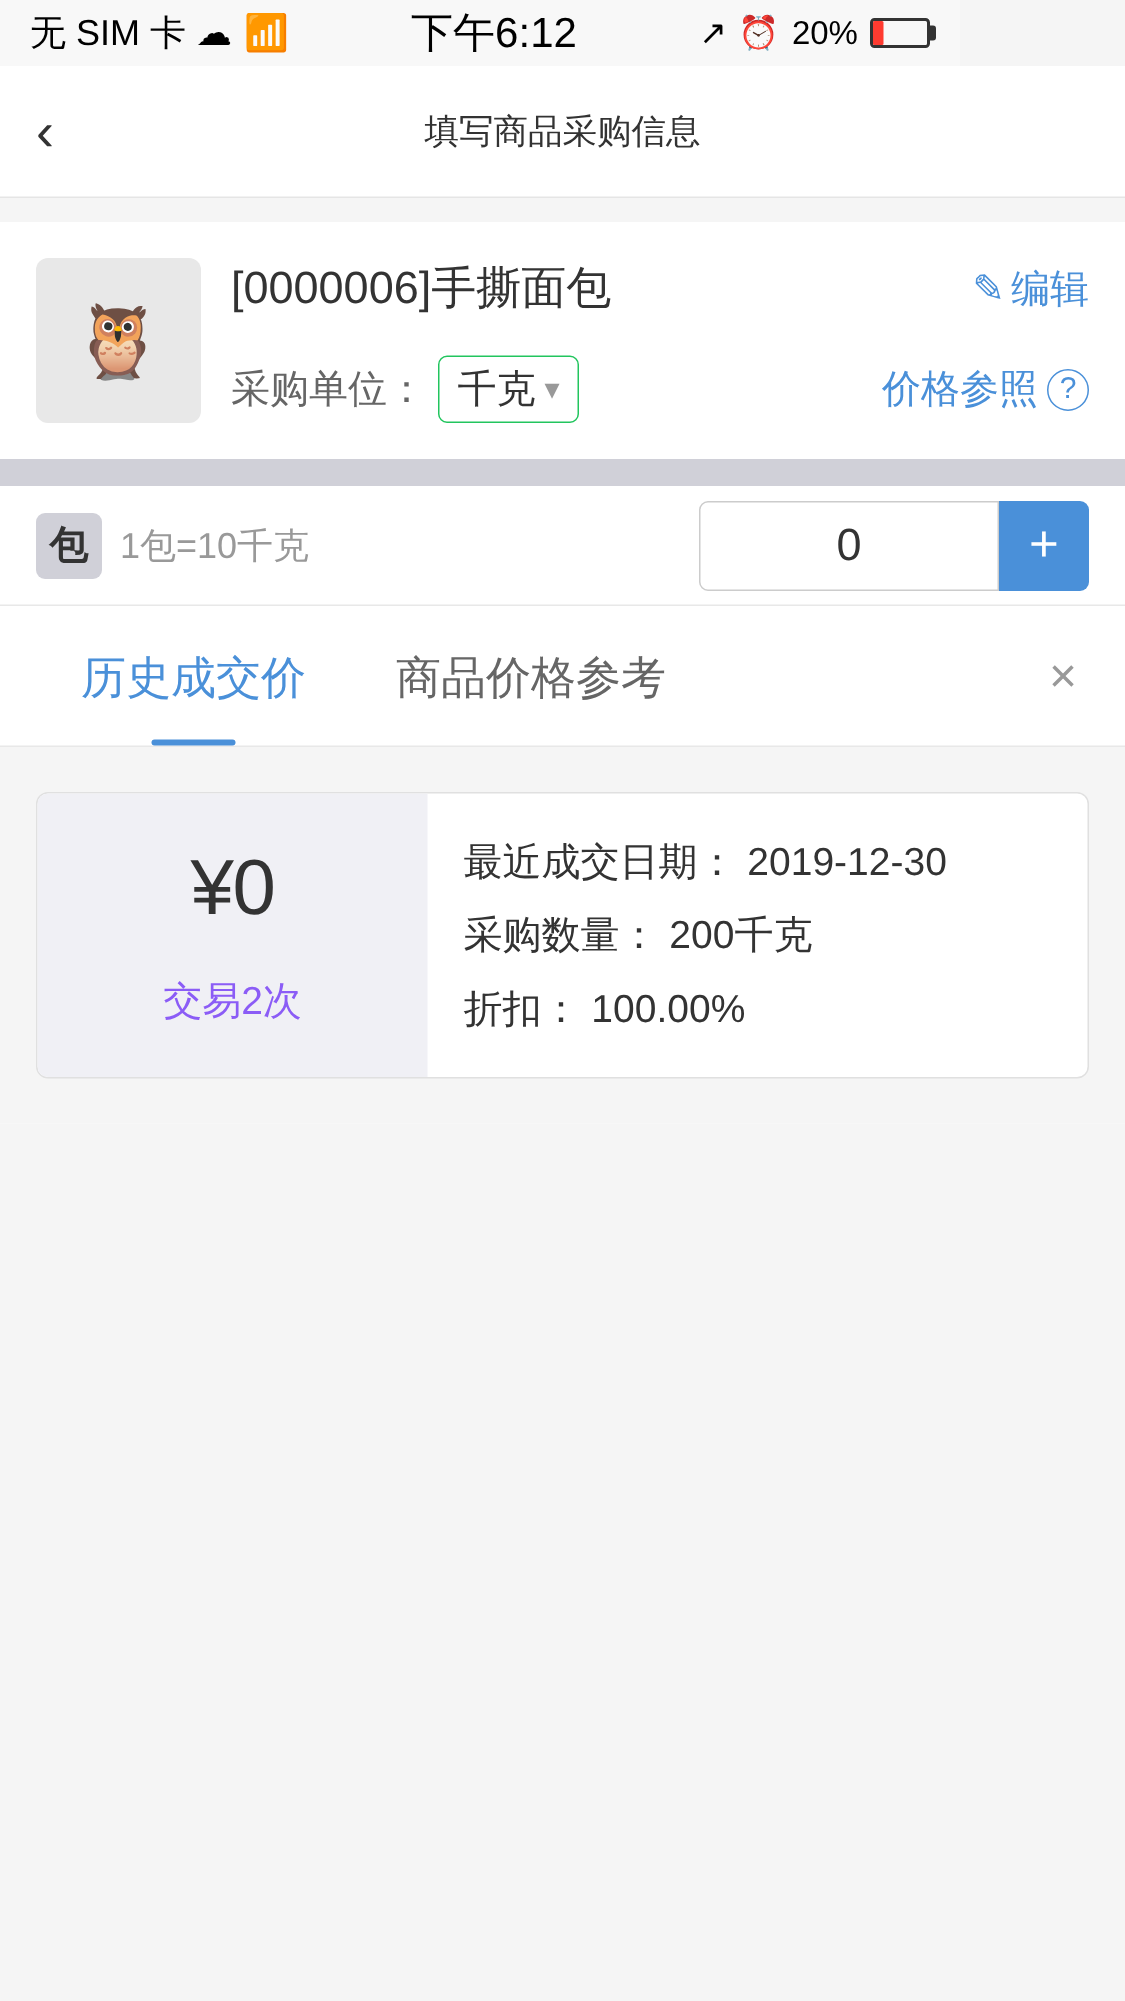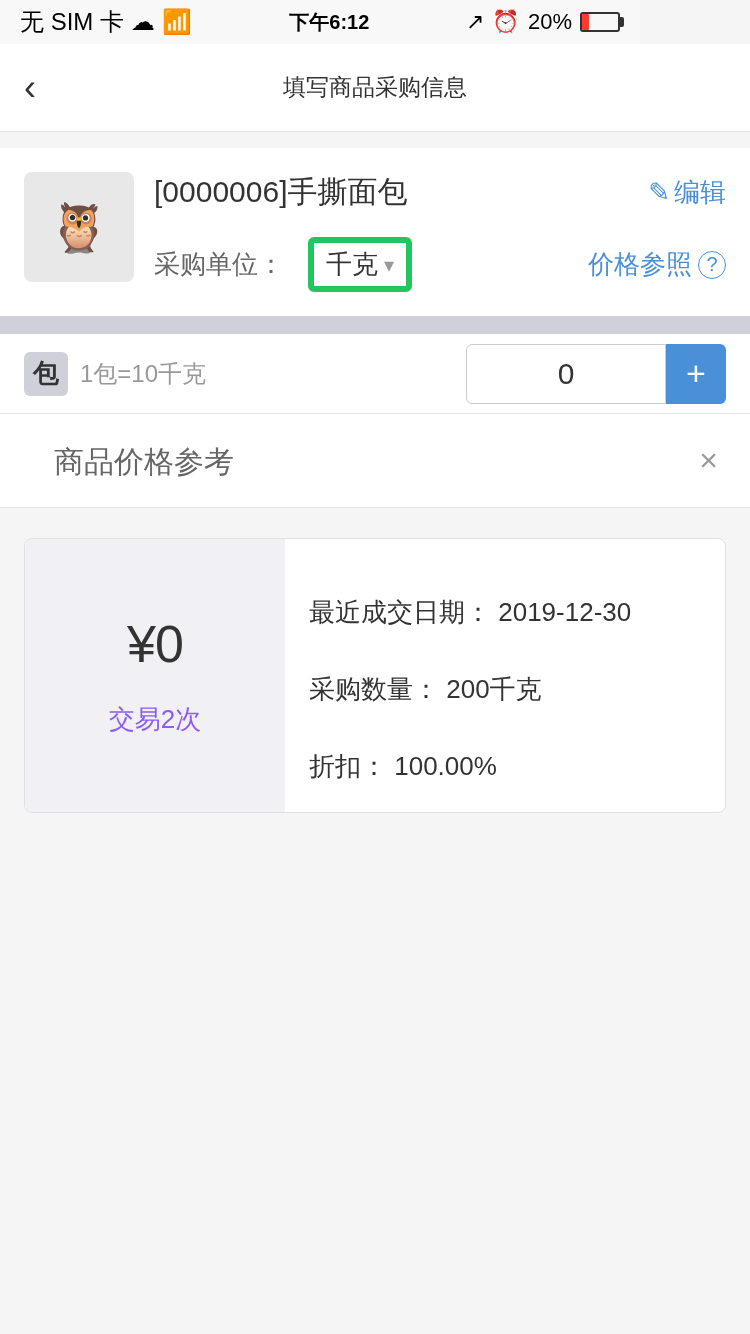--- a/index.html
+++ b/index.html
@@ -24,22 +24,22 @@
       font-size: 26px;
       font-weight: 500;
     }
     .status-left {
       display: flex;
       align-items: center;
       gap: 8px;
       font-size: 24px;
     }
     .status-center {
-      font-size: 20px;
-      font-weight: 700;
+      font-size: 28px;
+      font-weight: 400;
     }
     .status-right {
       display: flex;
       align-items: center;
       gap: 8px;
       font-size: 22px;
     }
     .battery-icon {
       width: 40px;
       height: 20px;
@@ -142,21 +142,21 @@
       justify-content: space-between;
       margin-top: 24px;
     }
     .unit-label {
       font-size: 26px;
       color: #666;
     }
     .unit-select {
       display: inline-flex;
       align-items: center;
-      border: 6px solid #22c55e;
+      border: 1px solid #22c55e;
       border-radius: 6px;
       padding: 4px 12px;
       font-size: 26px;
       color: #333;
       gap: 6px;
       cursor: pointer;
     }
     .unit-select .arrow {
       font-size: 20px;
       color: #999;
@@ -332,21 +332,20 @@
     .price-right {
       flex: 1;
       padding: 28px 24px;
       display: flex;
       flex-direction: column;
       gap: 14px;
     }
     .price-detail-line {
       font-size: 26px;
       color: #333;
-      margin-top: 28px;
     }
 
     
     .main-bg {
       background: #f5f5f5;
       flex: 1;
       min-height: 600px;
     }
   </style>
 </head>
@@ -382,21 +381,21 @@
       <div class="product-name-row">
         <span class="product-name">
           <span>[0000006]</span><span>手撕面包</span>
         </span>
         <span class="edit-link">
           <span>✎</span>
           <span>编辑</span>
         </span>
       </div>
       <div class="unit-row">
-        <div style="display:flex;align-items:center;gap:24px;">
+        <div style="display:flex;align-items:center;gap:8px;">
           <span class="unit-label">采购单位：</span>
           <div class="unit-select">
             <span>千克</span>
             <span class="arrow">▾</span>
           </div>
         </div>
         <div class="price-ref">
           <span>价格参照</span>
           <div class="price-ref-help">?</div>
         </div>
@@ -414,20 +413,21 @@
   </div>
   <div class="quantity-input-area">
     <input class="quantity-input" type="text" value="0" style="">
     <button class="quantity-plus">+</button>
   </div>
 </div>
 
 <div class="tab-panel">
   <div class="tab-header">
     <div class="tabs">
+      <div class="tab-item active">历史成交价</div>
       <div class="tab-item">商品价格参考</div>
     </div>
     <span class="tab-close">×</span>
   </div>
 
   <div class="tab-content">
     <div class="price-card">
       <div class="price-left">
         <span class="price-amount">¥0</span>
         <span class="price-trade-count">交易2次</span>

